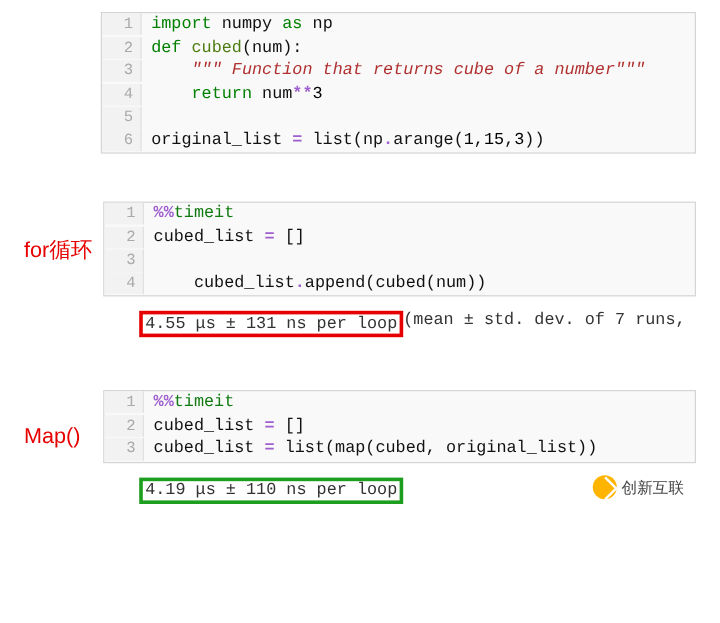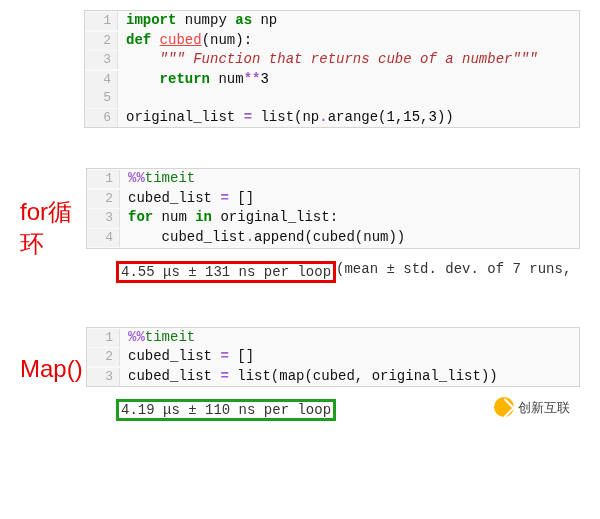--- a/index.html
+++ b/index.html
@@ -31,30 +31,30 @@
     font-size: 13px;
     user-select: none;
     flex: 0 0 auto;
   }
   .code {
     font-family: Consolas, "Courier New", monospace;
     font-size: 14px;
     padding-left: 8px;
     white-space: pre;
   }
-  .kw { color: #008000; font-weight: bold; }
+  .kw { color: #008000; font-weight: normal; }
   .nm { color: #111; }
   .op { color: #9f5fcf; font-weight: bold; }
   .num { color: #000; }
-  .fn { color: #ef4444; text-decoration: underline; }
+  .fn { color: #4d7c0f; }
   .str { color: #b03030; font-style: italic; }
   .m-timeit { color: #107a10; }
   .section-title {
     color: #e60000;
-    font-size: 24px;
+    font-size: 18px;
     font-weight: normal;
     display: inline-block;
     width: 58px;
     vertical-align: top;
     margin-top: 28px;
   }
   .section-wrap {
     display: flex;
     align-items: flex-start;
     gap: 4px;
@@ -151,21 +151,20 @@
           <div class="code-line">
             <div class="gutter">1</div>
             <div class="code"><span class="op">%%</span><span class="m-timeit">timeit</span></div>
           </div>
           <div class="code-line">
             <div class="gutter">2</div>
             <div class="code"><span class="nm">cubed_list </span><span class="op">= </span><span class="nm">[]</span></div>
           </div>
           <div class="code-line">
             <div class="gutter">3</div>
-            <div class="code"><span class="kw">for </span><span class="nm">num </span><span class="kw">in </span><span class="nm">original_list:</span></div>
           </div>
           <div class="code-line">
             <div class="gutter">4</div>
             <div class="code">    <span class="nm">cubed_list</span><span class="op">.</span><span class="nm">append(cubed(num))</span></div>
           </div>
         </div>
       <div class="timing-row">
         <span class="timing-box red-box">4.55 μs ± 131 ns per loop</span>
           <span> (mean ± std. dev. of 7 runs,</span>
       </div>

